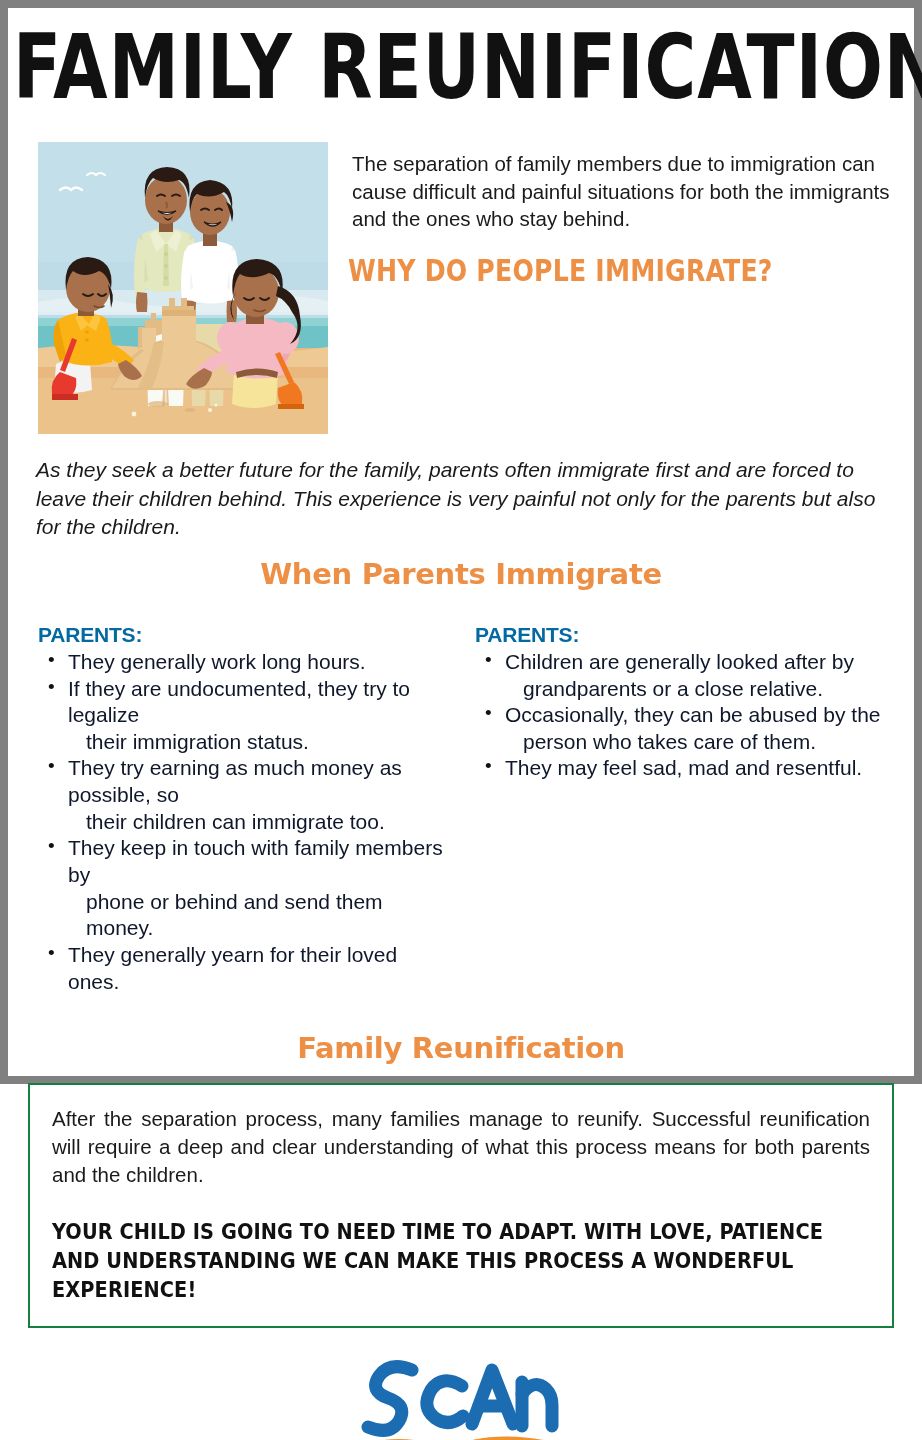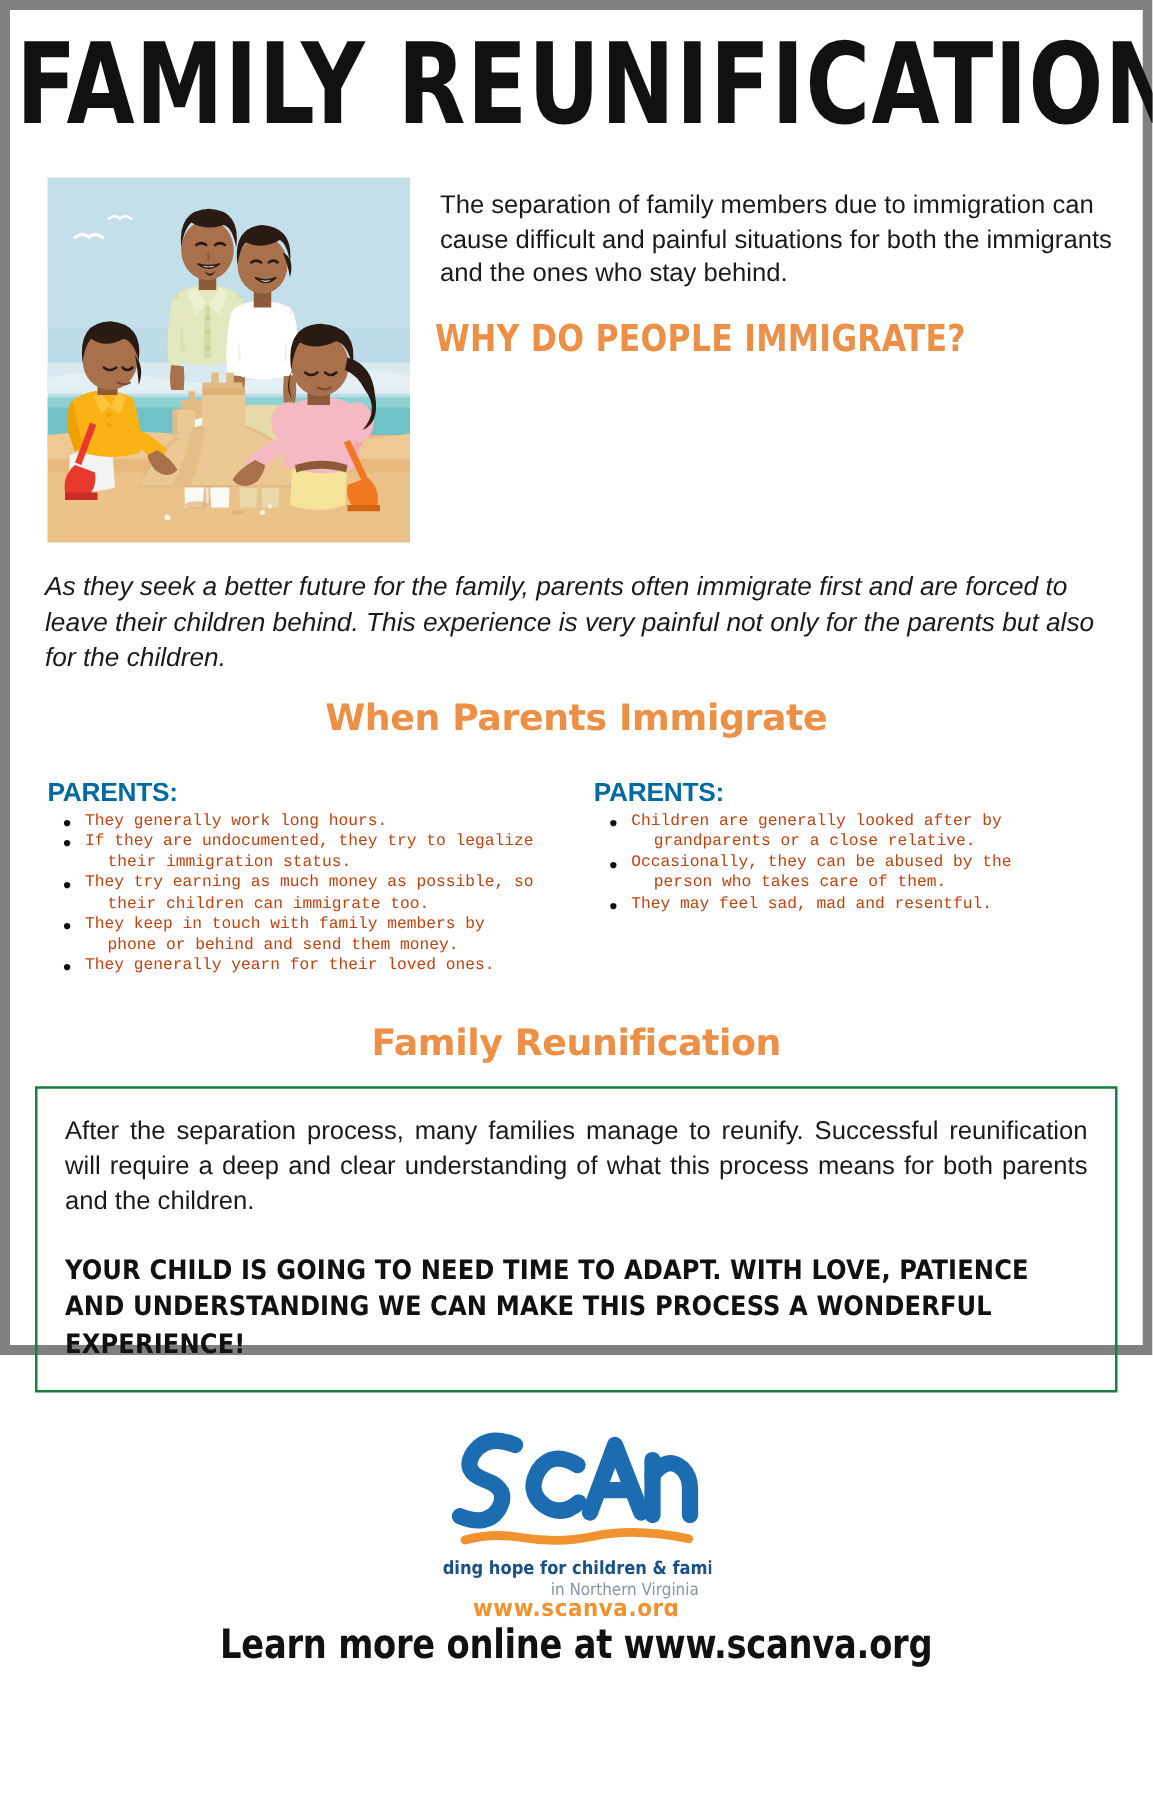--- a/index.html
+++ b/index.html
@@ -150,26 +150,25 @@
     letter-spacing: -0.2px;
   }
   ul.dot-list {
     list-style: none;
     margin: 0;
     padding: 0 0 0 10px;
   }
   ul.dot-list > li {
     position: relative;
     padding-left: 20px;
-    font-size: 13px;
+    font-size: 21px;
     line-height: 1.27;
-    color: #c2410c;
+    color: #0f172a;
     margin-bottom: 0px;
     text-indent: 0;
-    font-family: Liberation Mono, monospace;
   }
   ul.dot-list > li .cont { display: block; padding-left: 18px; }
   ul.dot-list > li::before {
     content: "\2022";
     position: absolute;
     left: 0;
     top: -1px;
     font-size: 19px;
     color: #111111;
   }

